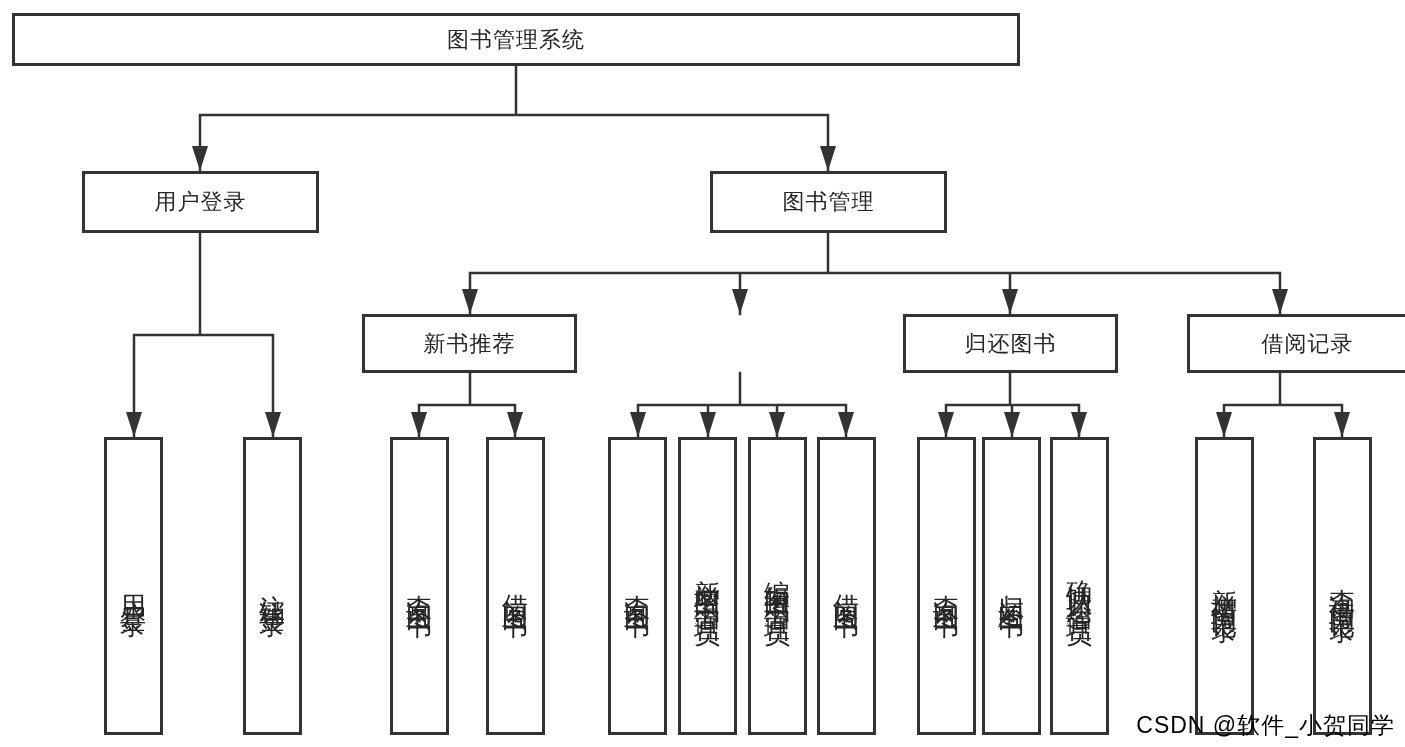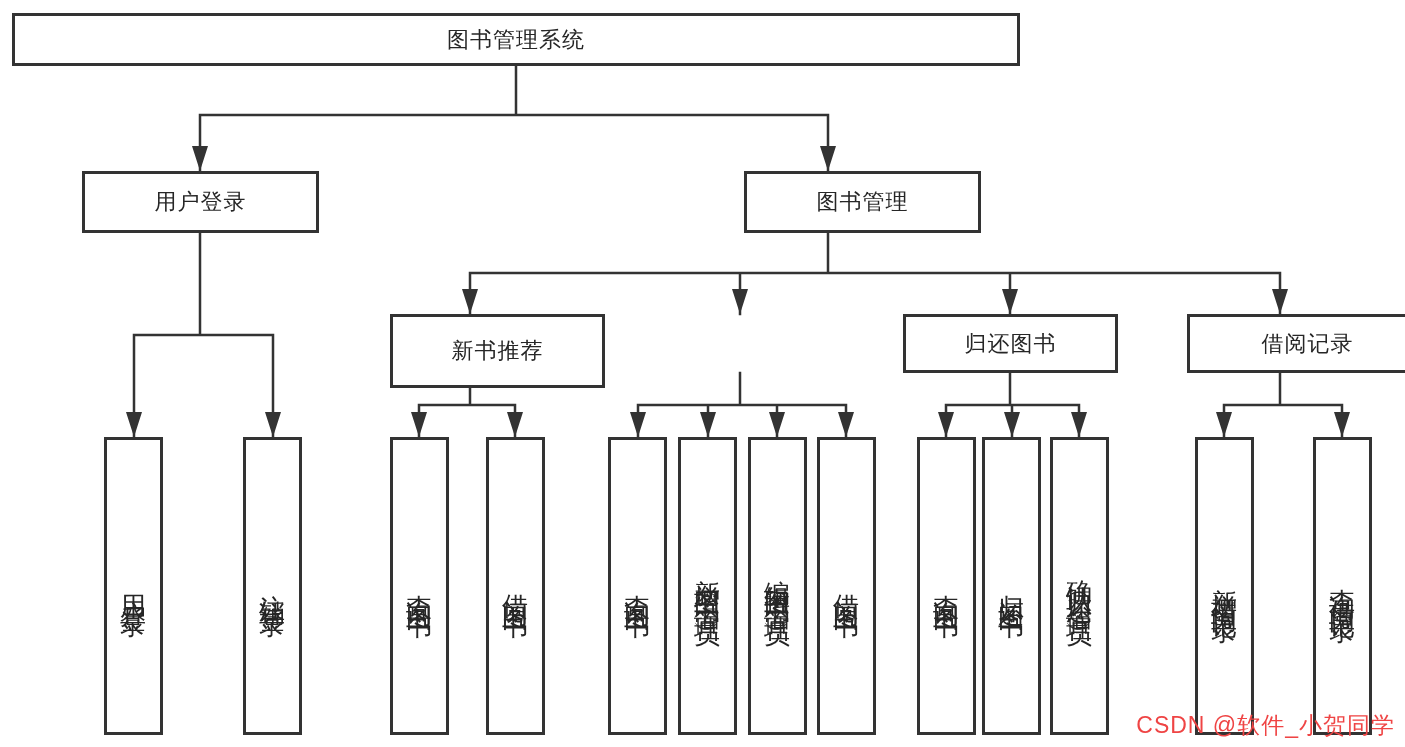--- a/index.html
+++ b/index.html
@@ -37,22 +37,22 @@
     writing-mode: vertical-rl;
     text-orientation: mixed;
     font-size: 26px;
     line-height: 1.0;
     letter-spacing: 6px;
     white-space: nowrap;
   }
   
   .n-root  { left: 12px;   top: 13px;  width: 1008px; height: 53px; }
   .n-login { left: 82px;   top: 171px; width: 237px;  height: 62px; }
-  .n-mgmt  { left: 710px;  top: 171px; width: 237px;  height: 62px; margin-left: 34px; }
-  .n-l3a   { left: 362px;  top: 314px; width: 215px;  height: 74px; margin-left: 28px; }
+  .n-mgmt  { left: 710px;  top: 171px; width: 237px;  height: 62px; }
+  .n-l3a   { left: 362px;  top: 314px; width: 215px;  height: 59px; }
   .n-l3b   { left: 633px;  top: 314px; width: 215px;  height: 59px; }
   .n-l3c   { left: 903px;  top: 314px; width: 215px;  height: 59px; }
   .n-l3d   { left: 1172px; top: 314px; width: 241px;  height: 59px; margin-left: 15px; }
   .leaf    { top: 437px; width: 59px; height: 298px; }
   .lf0  { left: 104px; }
   .lf1  { left: 243px; }
   .lf2  { left: 390px; }
   .lf3  { left: 486px; }
   .lf4  { left: 608px; }
   .lf5  { left: 678px; }
@@ -61,21 +61,21 @@
   .lf8  { left: 917px; }
   .lf9  { left: 982px; }
   .lf10 { left: 1050px; }
   .lf11 { left: 1195px; }
   .lf12 { left: 1313px; }
   .watermark {
     position: absolute;
     right: 10px;
     bottom: 6px;
     font-size: 23px;
-    color: #ef4444;
+    color: #000000;
     letter-spacing: 1px;
     z-index: 5;
     white-space: nowrap;
   }
 </style>
 </head>
 <body>
 
 <div class="canvas">
 

